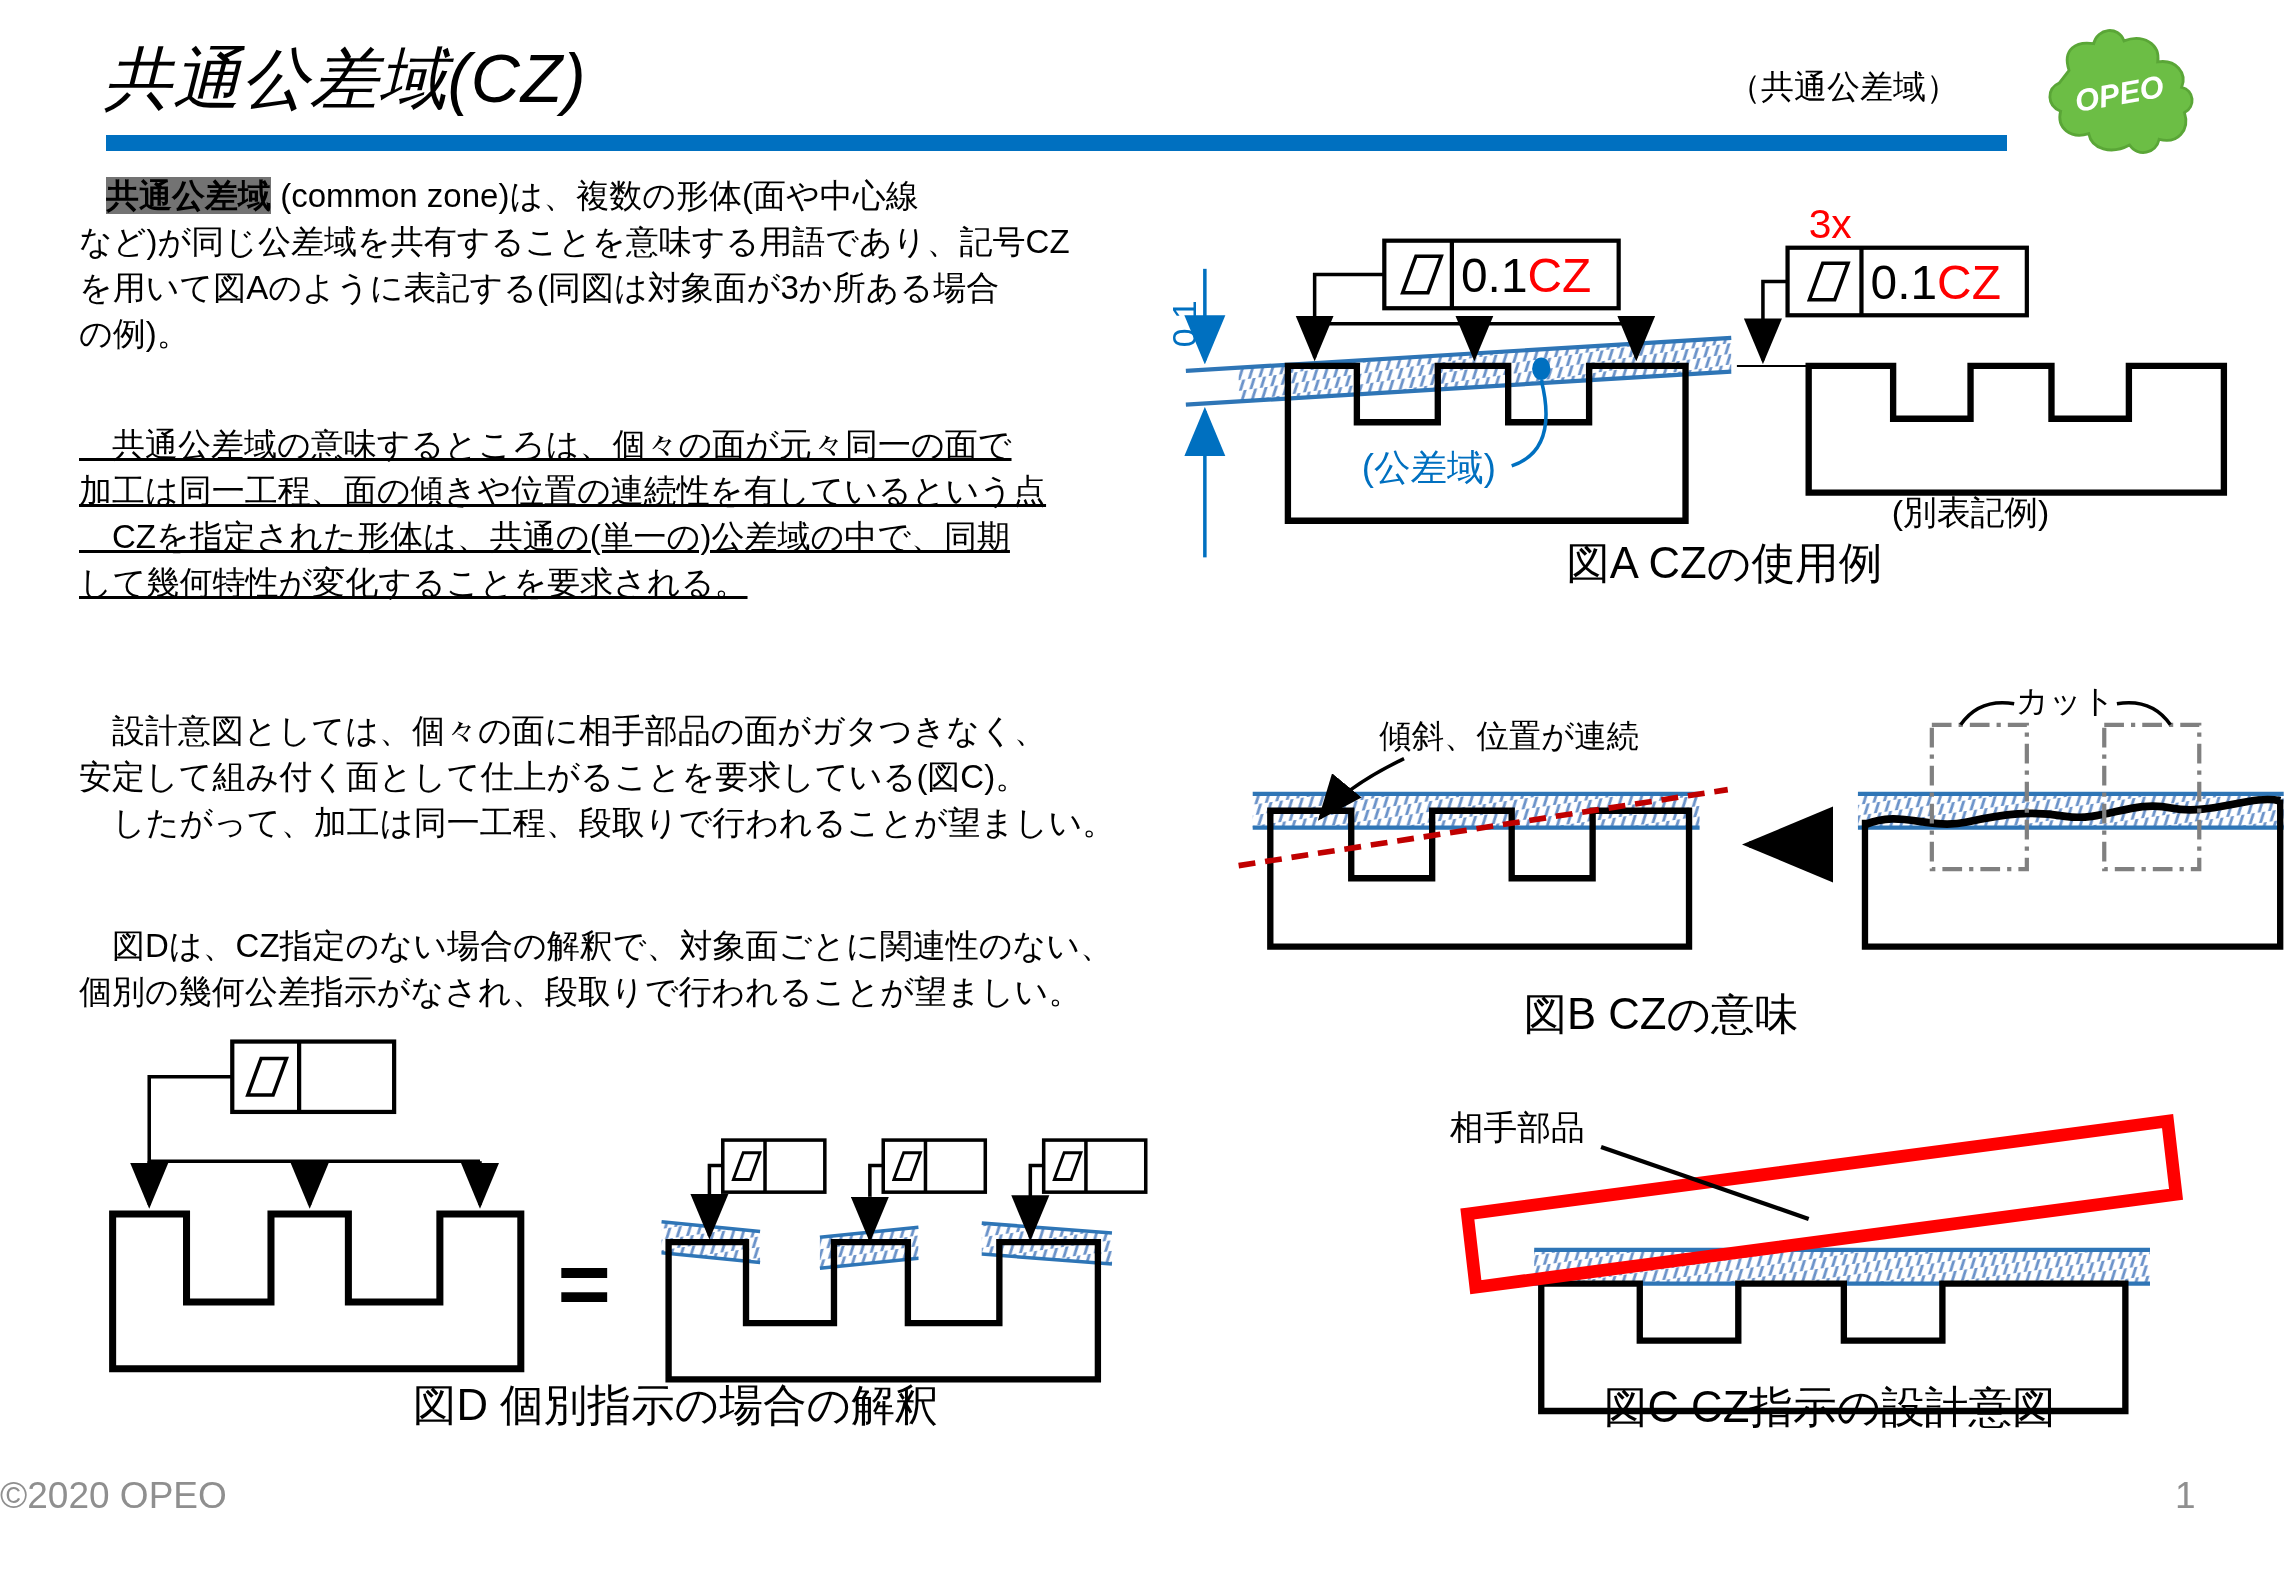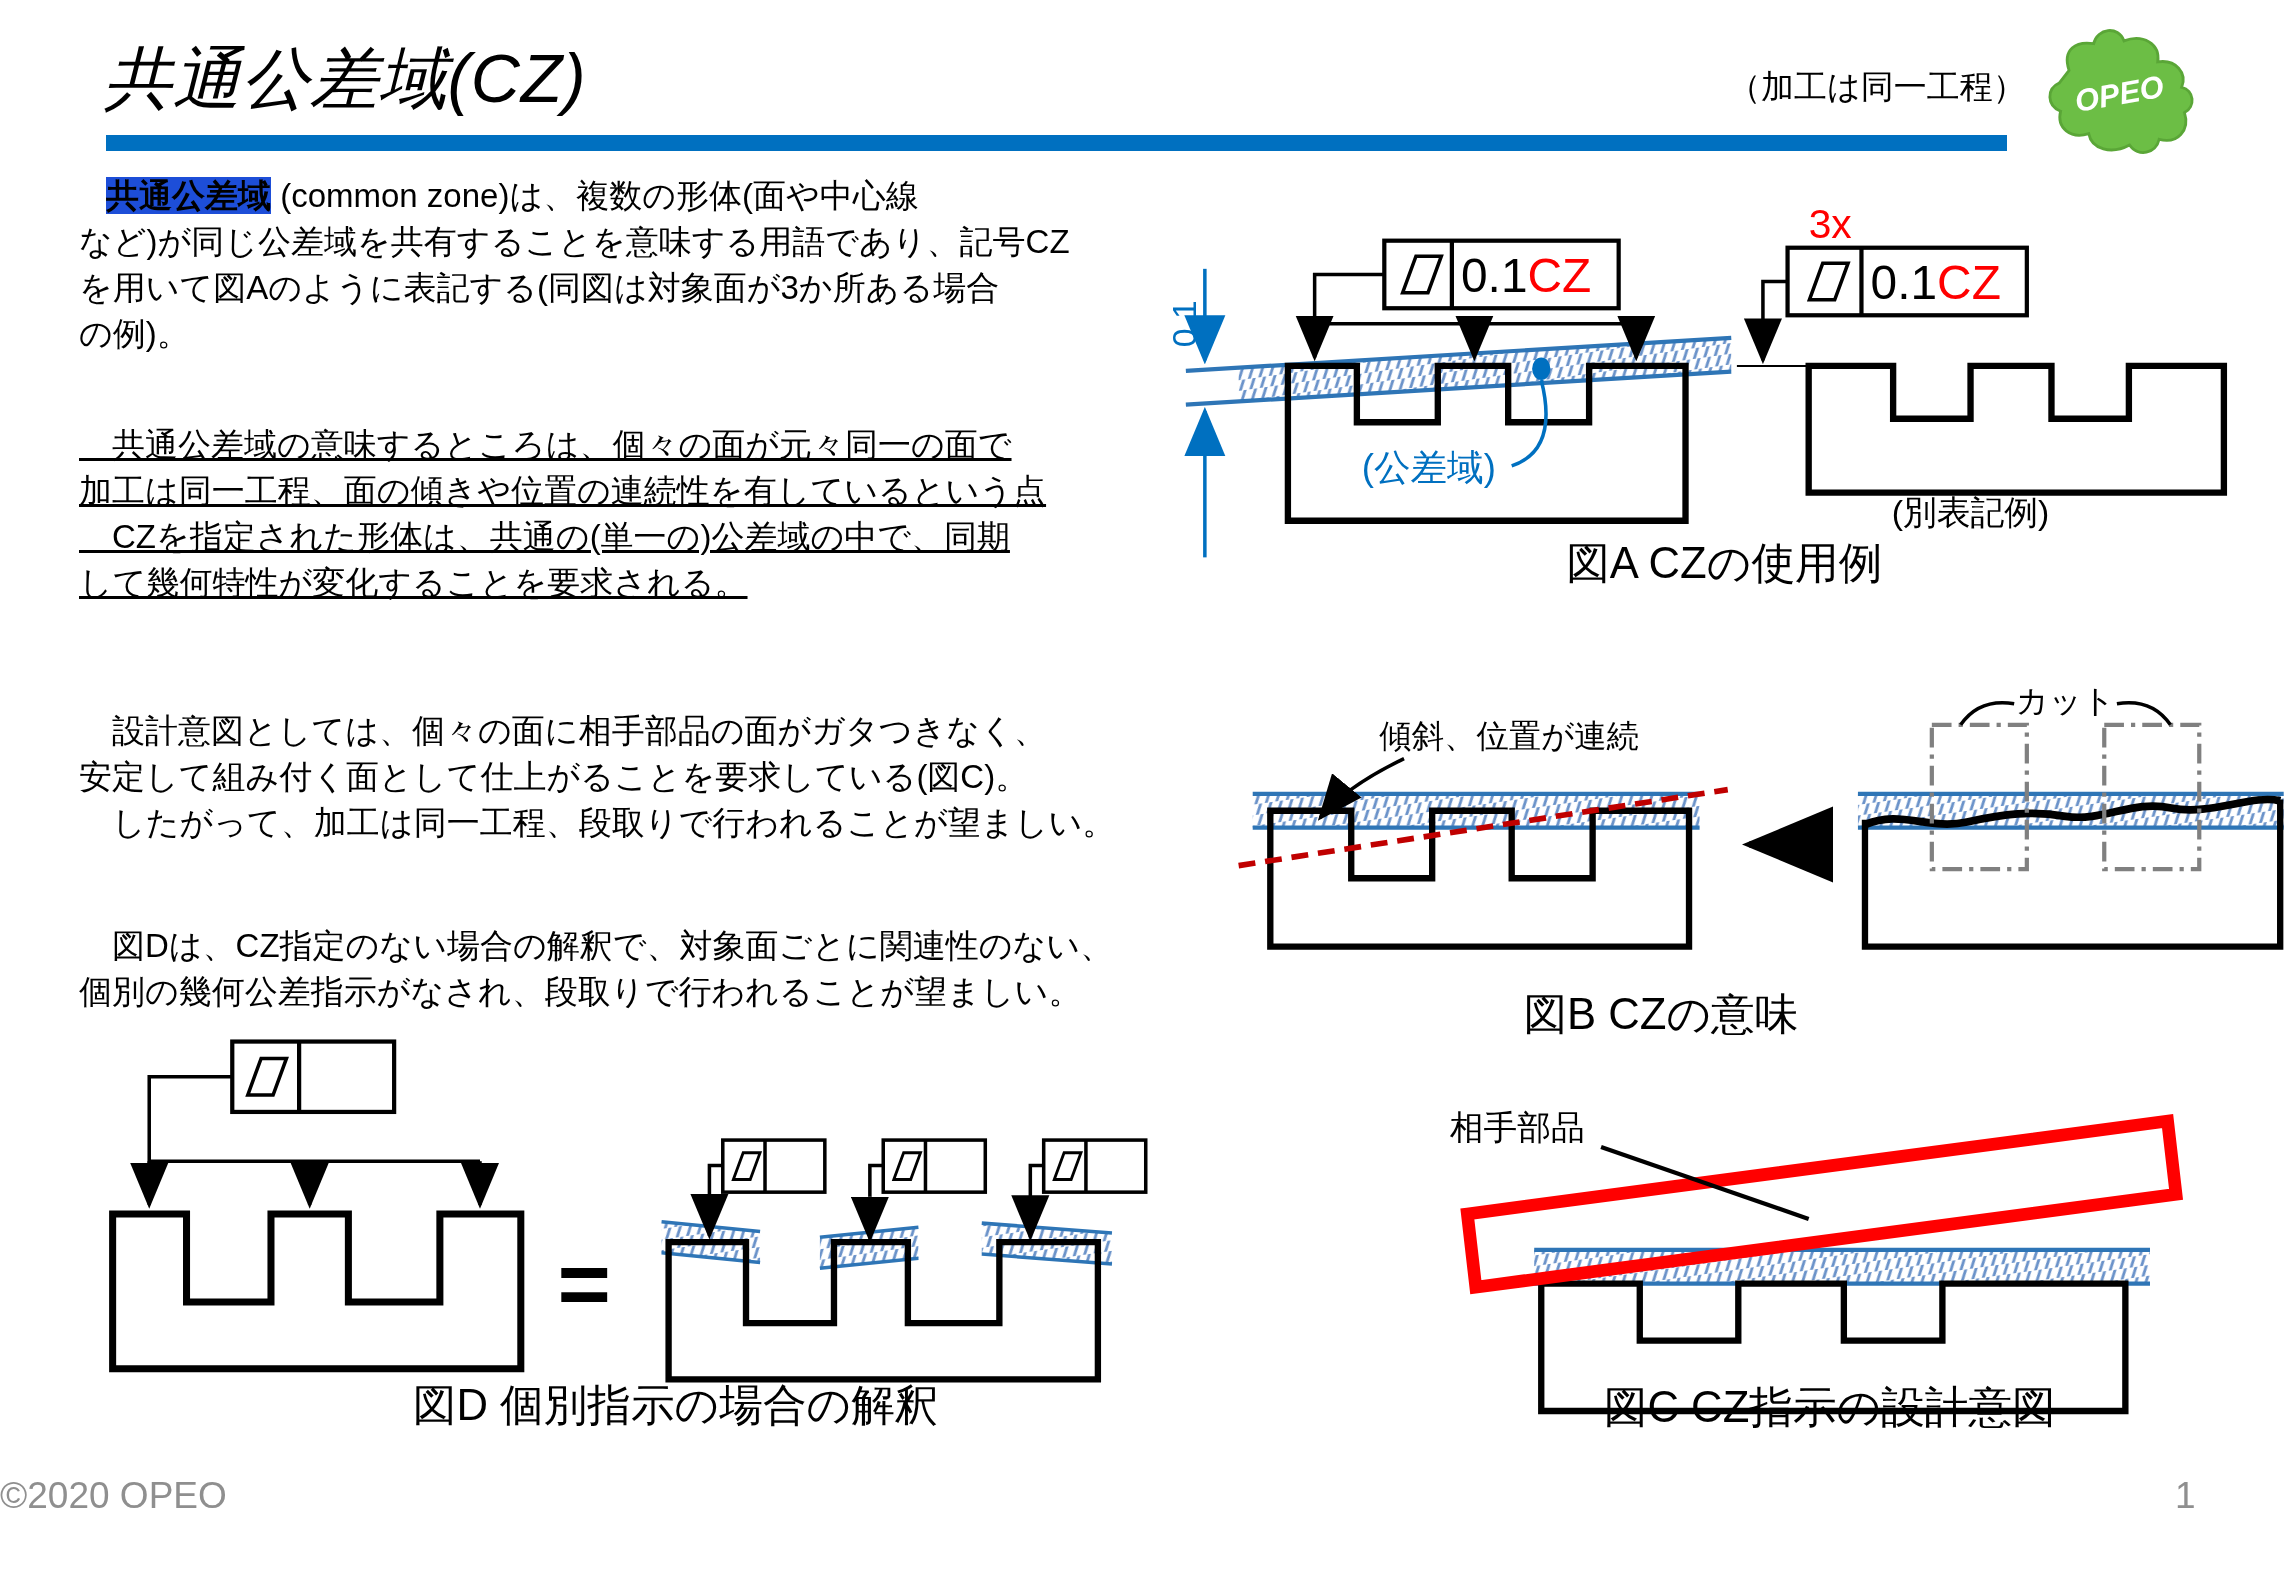--- a/index.html
+++ b/index.html
@@ -12,41 +12,41 @@
   .page-title {
     left:104px; top:34px; font-size:68px; letter-spacing:0.7px; color:#000;font-style:italic;
   }
   .title-rule {
     left:106px; top:135px; width:1901px; height:15.5px; background:#0070C0;
   }
   .header-note { left:1728px; top:65px; font-size:33px; }
   .bodytext { font-size:33px; line-height:46px; white-space:nowrap; }
   .bodytext .line { height:46px; }
   .indent-first { padding-left:27px; }
-  .hl { background:#1d4ed8; font-weight:bold; }
+  .hl { background:#737373; font-weight:bold; }
   .p1 { left:79px; top:173px; }
   .p2 { left:79px; top:422px;text-decoration:underline; }
   .p3 { left:79px; top:708px; }
   .p4 { left:79px; top:923px; }
   .footer-copy { left:0; top:1475px; width:2295px; 
                  font-size:37px; color:#8f8f8f; }
   .footer-page { left:2175px; top:1475px; font-size:37px; color:#8f8f8f; }
   svg.fig-layer { position:absolute; left:0; top:0; width:2295px; height:1594px; }
   svg text { font-family:"Liberation Sans","DejaVu Sans",sans-serif; }
   .cap { font-size:62px; fill:#000; }
   .blue-label { fill:#0070C0; }
 </style>
 </head>
 <body>
 
 <div class="slide">
 
   <div class="abs page-title">共通公差域(CZ)</div>
   <div class="abs title-rule"></div>
-  <div class="abs header-note">（加工は同一工程）</div>
+  <div class="abs header-note">（共通公差域）</div>
 
   <div class="abs bodytext p1">
     <div class="line indent-first"><span class="hl">共通公差域</span><span> (common zone)は、複数の形体(面や中心線</span></div>
     <div class="line">など)が同じ公差域を共有することを意味する用語であり、記号CZ</div>
     <div class="line">を用いて図Aのように表記する(同図は対象面が3か所ある場合</div>
     <div class="line">の例)。</div>
   </div>
 
   <div class="abs bodytext p2">
     <div class="line">　共通公差域の意味するところは、個々の面が元々同一の面で</div>

